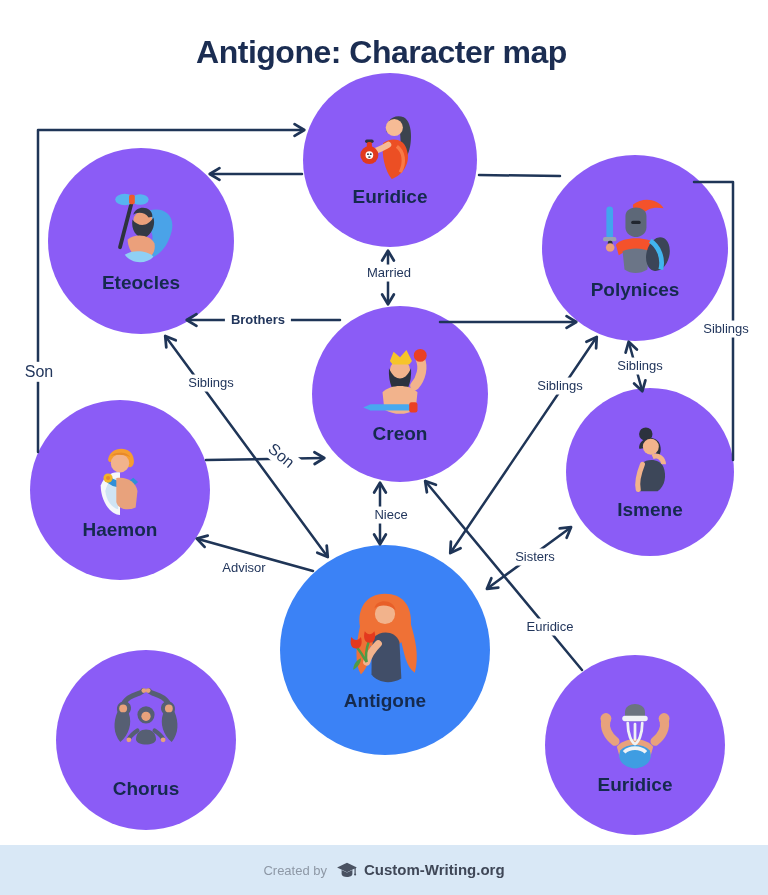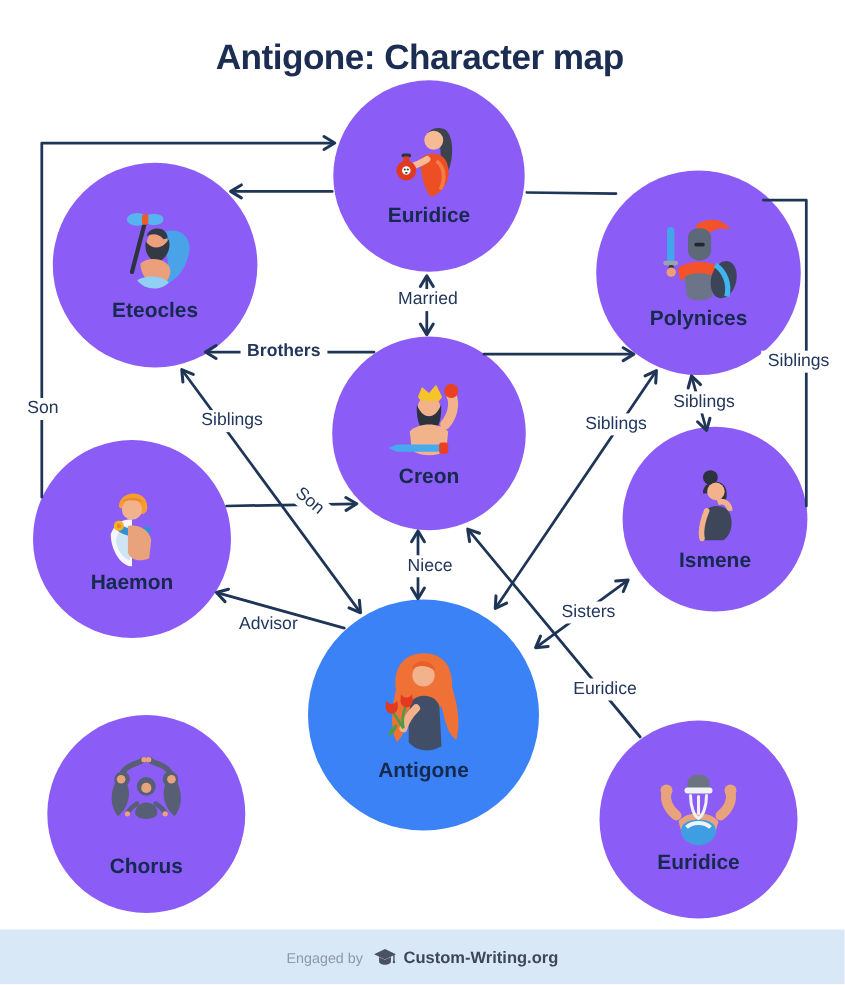--- a/index.html
+++ b/index.html
@@ -13,39 +13,39 @@
   }
   .node{
     position:absolute;border-radius:50%;background:#8b5cf6;z-index:1;
     display:flex;flex-direction:column;align-items:center;justify-content:center;
   }
   .node .pic{display:block;}
   .node .name{font-weight:bold;color:#152a4e;font-size:19px;margin-top:0px;}
   .edges{position:absolute;left:0;top:0;z-index:2;}
   .rel{
     position:absolute;transform:translate(-50%,-50%);z-index:3;
-    font-size:16px;color:#22365c;white-space:nowrap;line-height:1.15;
+    font-size:13px;color:#22365c;white-space:nowrap;line-height:1.15;
   }
   .rel.bg{background:#ffffff;padding:1px 6px;}
   .rel.rot{transform:translate(-50%,-50%) rotate(40deg);}
   .footer{
     position:absolute;left:0;bottom:0;width:768px;height:50px;background:#d9e8f6;
     display:flex;align-items:center;justify-content:center;gap:9px;z-index:4;
   }
   .footer .created{color:#8e98a6;font-size:13px;}
-  .footer .brand{color:#3f4757;font-weight:bold;font-size:15px;display:flex;align-items:center;gap:6px;}
+  .footer .brand{color:#3f4757;font-weight:bold;font-size:15px;display:flex;gap:6px;}
   
   #n-euridice {left:303px;top:73px; width:174px;height:174px;}
   #n-eteocles {left:48px; top:148px;width:186px;height:186px;align-items:center;}
   #n-polynices{left:542px;top:155px;width:186px;height:186px;}
-  #n-creon    {left:302px;top:306px;width:176px;height:176px;}
+  #n-creon    {left:312px;top:306px;width:176px;height:176px;}
   #n-haemon   {left:30px; top:400px;width:180px;height:180px;}
   #n-ismene   {left:566px;top:388px;width:168px;height:168px;}
   #n-antigone {left:280px;top:545px;width:210px;height:210px;background:#3b82f6;}
-  #n-chorus   {left:43px; top:650px;width:180px;height:180px;gap:15px;}
+  #n-chorus   {left:56px; top:650px;width:180px;height:180px;gap:15px;}
   #n-teiresias{left:545px;top:655px;width:180px;height:180px;}
 </style>
 </head>
 <body>
 
 <div class="canvas">
 
   <div class="title">Antigone: Character map</div>
 
   <div class="node" id="n-euridice">
@@ -224,21 +224,21 @@
   <div class="rel bg rot" style="left:281px;top:456px;font-size:16px;">Son</div>
   <div class="rel bg" style="left:560px;top:386px;">Siblings</div>
   <div class="rel bg" style="left:640px;top:366px;">Siblings</div>
   <div class="rel bg" style="left:726px;top:329px;">Siblings</div>
   <div class="rel bg" style="left:391px;top:515px;">Niece</div>
   <div class="rel" style="left:244px;top:568px;">Advisor</div>
   <div class="rel bg" style="left:535px;top:557px;">Sisters</div>
   <div class="rel bg" style="left:550px;top:627px;">Euridice</div>
 
   <div class="footer">
-    <span class="created">Engaged by</span>
+    <span class="created">Created by</span>
     <span class="brand">
       <svg width="22" height="18" viewBox="0 0 24 20">
         <path d="M12,2 L23,7.2 L12,12.4 L1,7.2 Z" fill="#4a5262"></path>
         <path d="M6,10 L6,14.5 C6,16.4 8.7,17.8 12,17.8 C15.3,17.8 18,16.4 18,14.5 L18,10 L12,12.8 Z" fill="#4a5262"></path>
         <path d="M21,8 L21,14" stroke="#4a5262" stroke-width="1.4" stroke-linecap="round"></path>
         <circle cx="21" cy="15" r="1.2" fill="#4a5262"></circle>
       </svg>
       <span>Custom-Writing.org</span>
     </span>
   </div>

